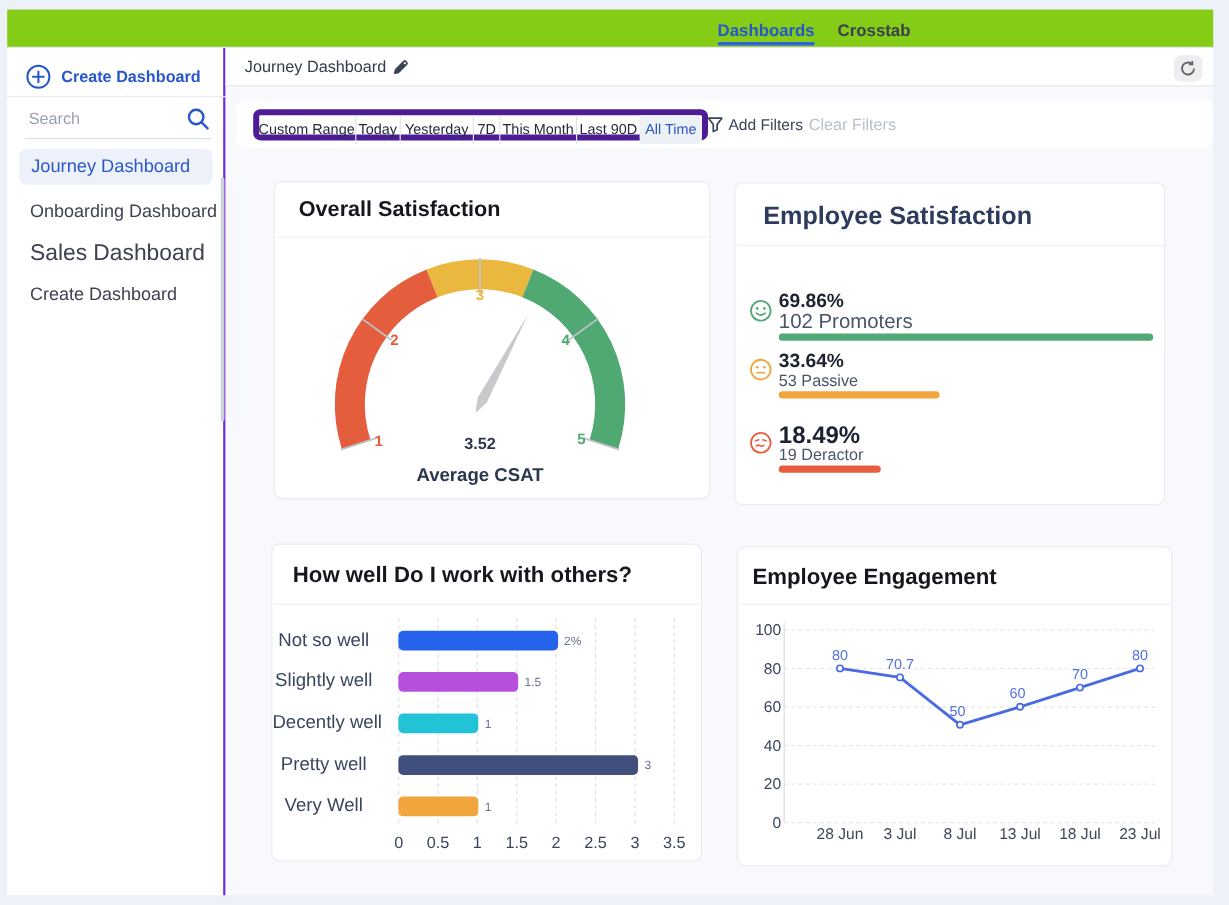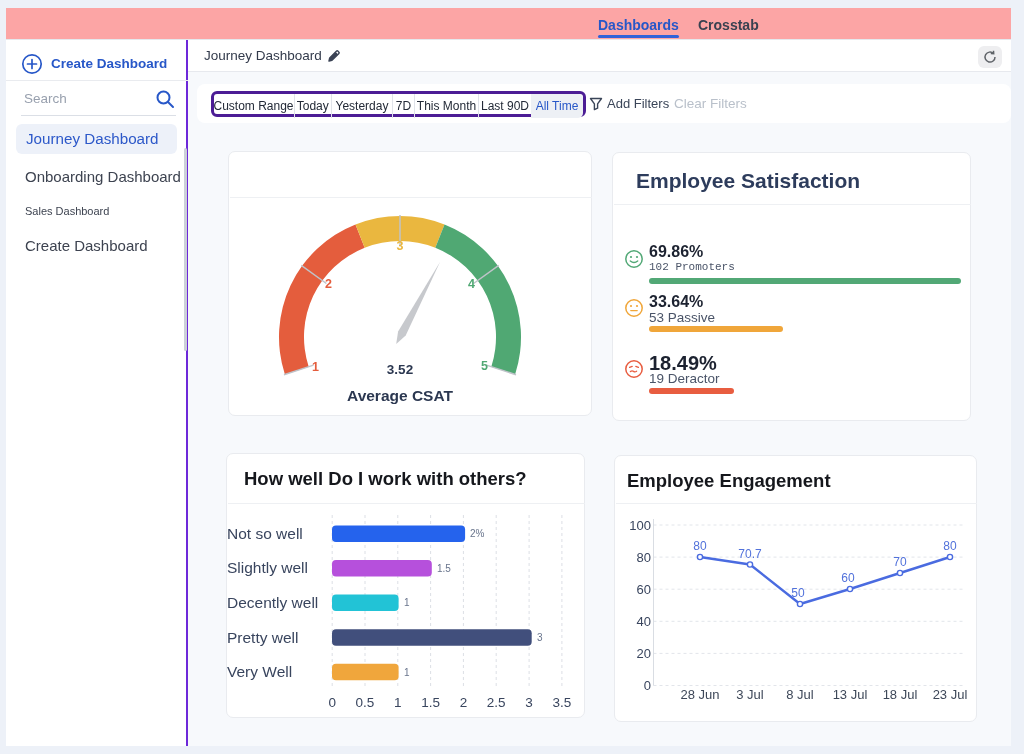--- a/index.html
+++ b/index.html
@@ -1,18 +1,18 @@
 <!DOCTYPE html>
 <html><head>
 <meta charset="utf-8">
 <style>
   * { margin:0; padding:0; box-sizing:border-box; }
   html,body { width:1024px; height:754px; font-family:"Liberation Sans", sans-serif; background:#edf1f8; overflow:hidden; }
   .abs { position:absolute; }
-  #topbar { position:absolute; left:6px; top:8px; width:1005px; height:32px; background:#fca5a5; border-bottom:1px solid #e5e8ec; }
+  #topbar { position:absolute; left:6px; top:8px; width:1005px; height:32px; background:#84cc16; border-bottom:1px solid #e5e8ec; }
   .tab { font-size:14px; font-weight:bold; }
   #sidebar { position:absolute; left:6px; top:40px; width:182px; height:706px; background:#fff; border-right:2px solid #6d28d9; }
   #main { position:absolute; left:188px; top:40px; width:823px; height:706px; background:#f7f9fc; }
   .card { position:absolute; background:#fff; border:1px solid #e9ebef; border-radius:7px; }
   .ctitle { position:absolute; font-weight:bold; color:#15171c; }
   .divider { position:absolute; height:1px; background:#eef0f3; left:1px; }
   svg { position:absolute; overflow:visible; }
   .txt { position:absolute; white-space:nowrap; }
 </style>
 </head>
@@ -33,21 +33,21 @@
   <div class="txt" style="left:0; top:40px; width:182px; height:1px; background:#e9ebef;"></div>
   <div class="txt" style="left:18px; top:46px; height:26px; line-height:26px; font-size:13.5px; color:#98a0ae;">Search</div>
   <svg style="left:146px; top:46px;" width="26" height="26" viewBox="0 0 26 26">
     <circle cx="11.5" cy="11.5" r="6" fill="none" stroke="#2757c8" stroke-width="2"></circle>
     <path d="M16 16 L21 21" stroke="#2757c8" stroke-width="2" stroke-linecap="round"></path>
   </svg>
   <div class="txt" style="left:15px; top:75px; width:155px; height:1px; background:#dbdfe6;"></div>
   <div class="txt" style="left:10px; top:84px; width:161px; height:30px; border-radius:6px; background:#edf1f9;"></div>
   <div class="txt" style="left:20px; top:84px; height:30px; line-height:30px; font-size:15.2px; font-weight:500; color:#2c58c9;">Journey Dashboard</div>
   <div class="txt" style="left:19px; top:123px; height:27px; line-height:27px; font-size:15px; color:#3d4350;">Onboarding Dashboard</div>
-  <div class="txt" style="left:19px; top:158px; height:27px; line-height:27px; font-size:11px; color:#3d4350;">Sales Dashboard</div>
+  <div class="txt" style="left:19px; top:158px; height:27px; line-height:27px; font-size:19px; color:#3d4350;">Sales Dashboard</div>
   <div class="txt" style="left:19px; top:192px; height:27px; line-height:27px; font-size:15px; color:#3d4350;">Create Dashboard</div>
   <div class="txt" style="left:178px; top:108px; width:3px; height:203px; border-radius:2px; background:#ccd1d8;"></div>
 </div>
 
 <div id="main">
 
   <div class="abs" style="left:0; top:0; width:823px; height:32px; background:#fff; border-bottom:1px solid #e7e9ee;">
     <div class="txt" style="left:16px; top:0; height:32px; line-height:32px; font-size:13.5px; font-weight:500; color:#323a4b;">Journey Dashboard</div>
     <svg style="left:139px; top:9px;" width="14" height="14" viewBox="0 0 14 14">
       <path d="M2.0 12.0 L2.7 9.0 L9.6 2.1 Q10.2 1.5 10.8 2.1 L11.9 3.2 Q12.5 3.8 11.9 4.4 L5.0 11.3 Z" fill="none" stroke="#3a4254" stroke-width="1.4" stroke-linejoin="round"></path>
@@ -55,37 +55,38 @@
     </svg>
     <div class="abs" style="left:790px; top:6px; width:24px; height:22px; background:#eeeef0; border-radius:6px;">
       <svg style="left:4px; top:3px;" width="16" height="16" viewBox="0 0 16 16">
         <path d="M13 8 A5 5 0 1 1 11.5 4.5" fill="none" stroke="#5f6368" stroke-width="1.5"></path>
         <path d="M11.5 1.8 L11.7 4.7 L8.8 4.6" fill="none" stroke="#5f6368" stroke-width="1.5"></path>
       </svg>
     </div>
   </div>
 
   <div class="abs" style="left:9px; top:44px; width:814px; height:39px; background:#fff; border-radius:8px;">
-    <div class="abs" style="left:13.5px; top:6.5px; height:26px; border:3px solid #4c1d95; border-radius:6px; display:flex; background:#fff;">
+    <div class="abs" style="left:13.5px; top:6.5px; height:26px; border:5px solid #4c1d95; border-radius:6px; display:flex; background:#fff;">
       <div class="fbtn" style="width:81px;">Custom Range</div>
       <div class="fbtn" style="width:37.5px;">Today</div>
       <div class="fbtn" style="width:61px;">Yesterday</div>
       <div class="fbtn" style="width:22px;">7D</div>
       <div class="fbtn" style="width:64px;">This Month</div>
       <div class="fbtn" style="width:52px; border-right:none;">Last 90D</div>
       <div class="fbtn sel" style="width:52px;">All Time</div>
     </div>
     <svg style="left:392px; top:13px;" width="14" height="14" viewBox="0 0 14 14">
       <path d="M1.5 1.5 H12.5 L8.6 6.8 V11.2 L5.4 12.6 V6.8 Z" fill="none" stroke="#3a4558" stroke-width="1.4" stroke-linejoin="round"></path>
     </svg>
     <div class="txt" style="left:410px; top:7px; height:26px; line-height:26px; font-size:13px; font-weight:500; color:#3a4558;">Add Filters</div>
     <div class="txt" style="left:477px; top:7px; height:26px; line-height:26px; font-size:13.5px; color:#b9c0ca;">Clear Filters</div>
   </div>
 
   <div class="card" style="left:40px; top:111px; width:364px; height:265px;">
+    <div class="ctitle" style="left:20px; top:12px; font-size:18px;">Overall Satisfaction</div>
     <div class="divider" style="top:45px; width:362px;"></div>
     <svg style="left:0; top:45px;" width="364" height="219" viewBox="0 0 364 219">
       <g transform="translate(0,-45)">
         <path d="M55.9 222.4 A121 121 0 0 1 126.5 72.5 L135.7 95.7 A96 96 0 0 0 79.7 214.7 Z" fill="#e45d3d"></path>
         <path d="M126.5 72.5 A121 121 0 0 1 215.5 72.5 L206.3 95.7 A96 96 0 0 0 135.7 95.7 Z" fill="#eab73f"></path>
         <path d="M215.5 72.5 A121 121 0 0 1 286.1 222.4 L262.3 214.7 A96 96 0 0 0 206.3 95.7 Z" fill="#50a873"></path>
         <g stroke="#bfc3c9" stroke-width="1.5">
           <line x1="84.5" y1="213.1" x2="55.0" y2="222.7"></line>
           <line x1="97.4" y1="131.5" x2="72.3" y2="113.3"></line>
           <line x1="171.0" y1="94.0" x2="171.0" y2="63.0"></line>
@@ -110,21 +111,21 @@
     <div class="ctitle" style="left:23px; top:16px; font-size:21px; color:#2d3c5c;">Employee Satisfaction</div>
     <div class="divider" style="top:51px; width:357px;"></div>
 
     <svg style="left:11px; top:96px;" width="20" height="20" viewBox="0 0 20 20">
       <circle cx="10" cy="10" r="8.2" fill="none" stroke="#52a876" stroke-width="1.5"></circle>
       <circle cx="7" cy="8" r="1.1" fill="#52a876"></circle>
         <circle cx="13" cy="8" r="1.1" fill="#52a876"></circle>
       <path d="M6.3 12 Q10 15.2 13.7 12" fill="none" stroke="#52a876" stroke-width="1.4" stroke-linecap="round"></path>
     </svg>
     <div class="txt" style="left:36px; top:90px; height:18px; line-height:18px; font-size:16px; font-weight:bold; color:#1c2230;">69.86%</div>
-    <div class="txt" style="left:36px; top:107px; height:15px; line-height:15px; font-size:11px; color:#4a5468;font-family:Liberation Mono, monospace;">102 Promoters</div>
+    <div class="txt" style="left:36px; top:107px; height:15px; line-height:15px; font-size:17px; color:#4a5468;">102 Promoters</div>
     <div class="txt" style="left:36px; top:124.5px; width:312px; height:6px; border-radius:3px; background:#52a876;"></div>
 
     <svg style="left:11px; top:145px;" width="20" height="20" viewBox="0 0 20 20">
       <circle cx="10" cy="10" r="8.2" fill="none" stroke="#f0a63a" stroke-width="1.5"></circle>
       <circle cx="7" cy="8" r="1.1" fill="#f0a63a"></circle>
         <circle cx="13" cy="8" r="1.1" fill="#f0a63a"></circle>
       <path d="M6.8 12.6 H13.2" fill="none" stroke="#f0a63a" stroke-width="1.4" stroke-linecap="round"></path>
     </svg>
     <div class="txt" style="left:36px; top:140px; height:18px; line-height:18px; font-size:16px; font-weight:bold; color:#1c2230;text-align:center;">33.64%</div>
     <div class="txt" style="left:36px; top:157px; height:15px; line-height:15px; font-size:13.5px; color:#4a5468;">53 Passive</div>
@@ -230,14 +231,14 @@
         <text x="285" y="196">18 Jul</text>
         <text x="335" y="196">23 Jul</text>
       </g>
     </svg>
   </div>
 </div>
 
 <style>
   .fbtn { height:24px; line-height:24px; text-align:center; font-size:12px; font-weight:500; color:#232a37; border-right:1px solid #e0e3e9; white-space:nowrap; }
   .fbtn.sel { background:#edf0f5; color:#2757c8; border-right:none; border-radius:0 5px 5px 0; }
-  .cat { position:absolute; left:0; width:85.5px; height:20px; line-height:20px; text-align:left; font-size:15.5px; color:#39455e; white-space:nowrap; }
+  .cat { position:absolute; left:0; width:85.5px; height:20px; line-height:20px; text-align:center; font-size:15.5px; color:#39455e; white-space:nowrap; }
 </style>
 
 </body></html>

